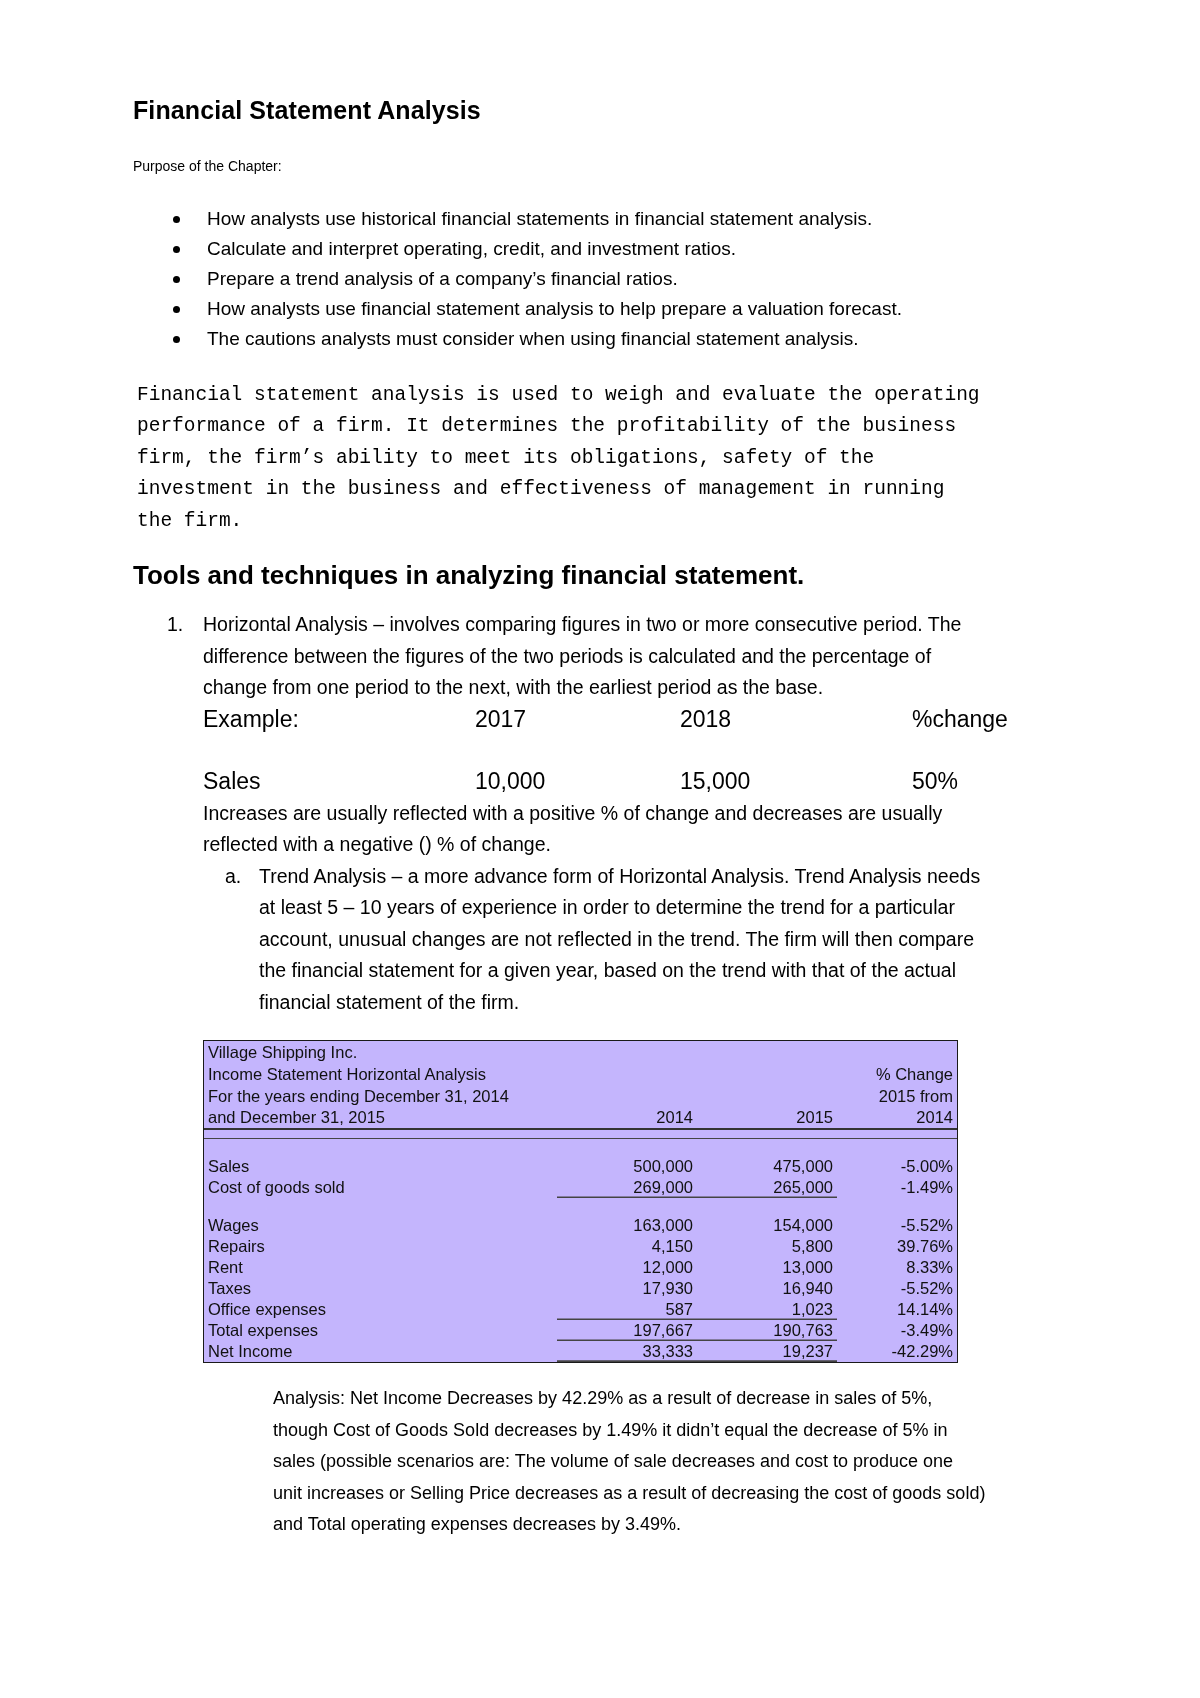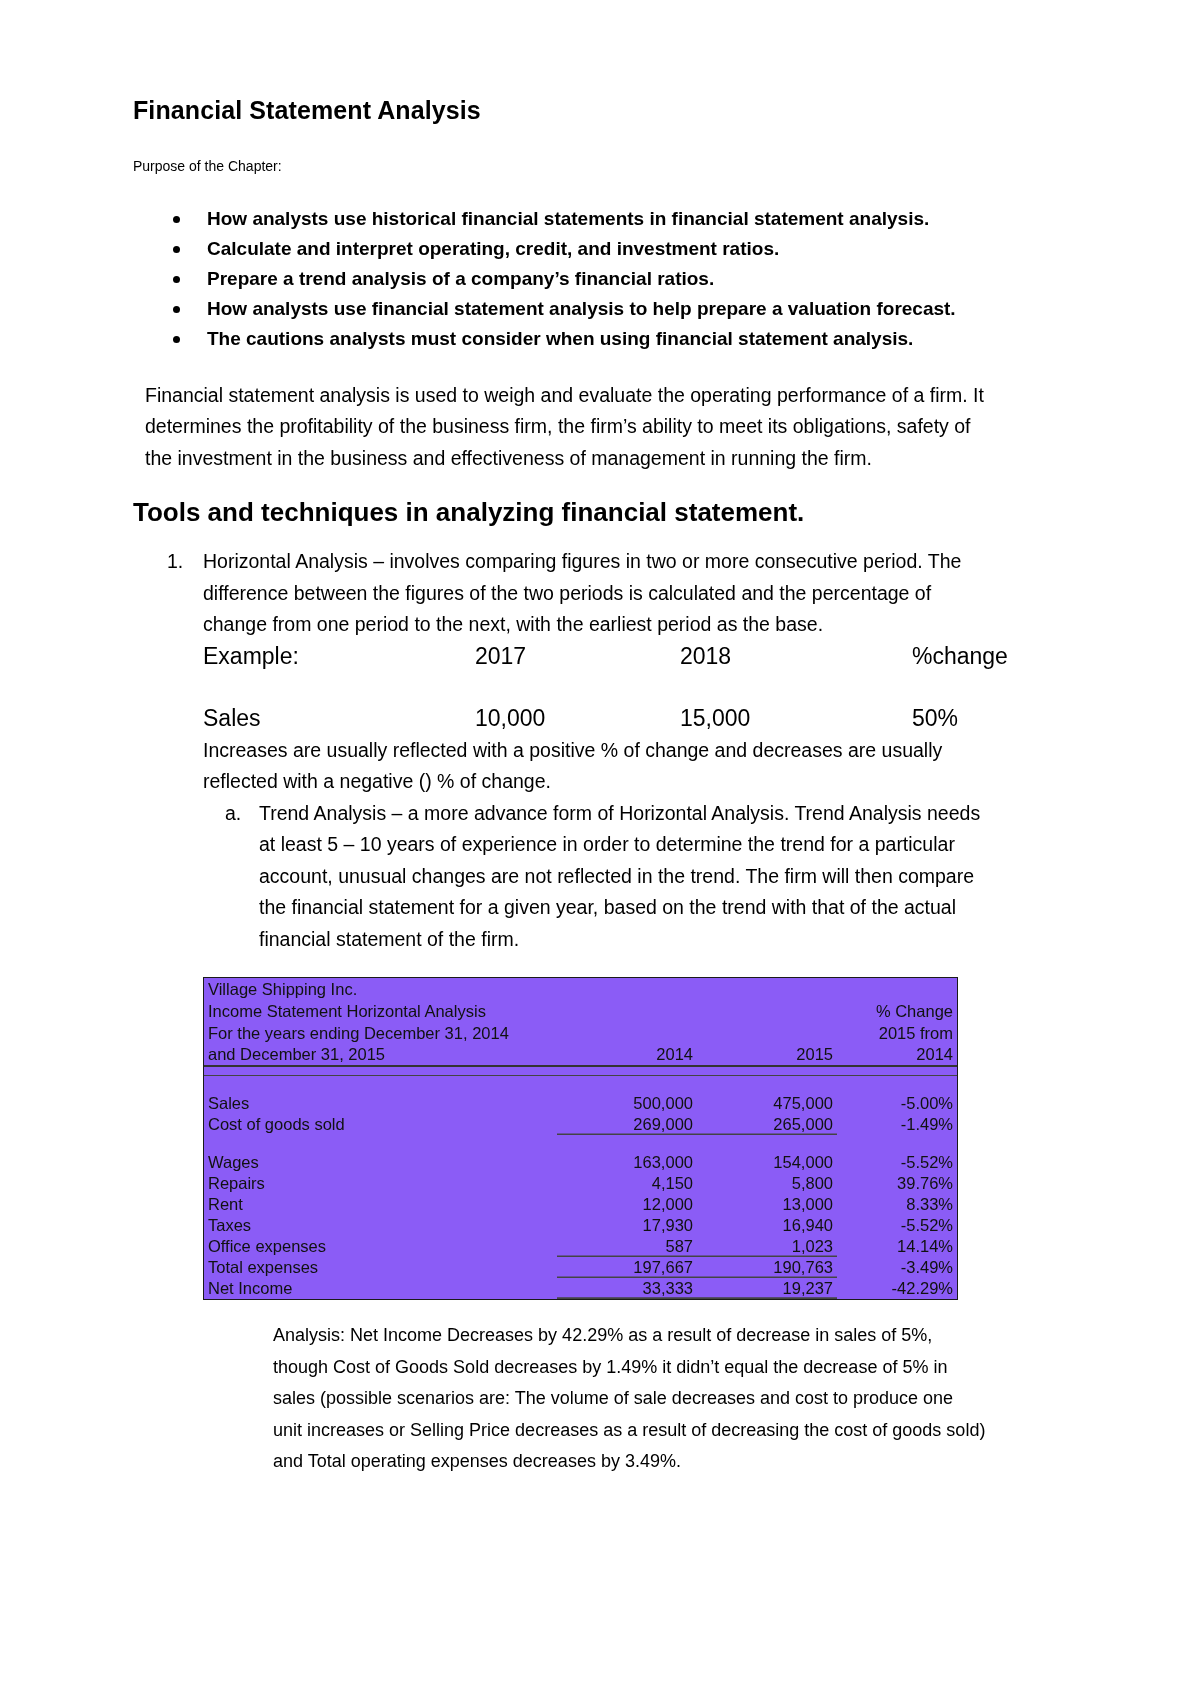--- a/index.html
+++ b/index.html
@@ -32,34 +32,34 @@
     list-style:none;
     margin:0 0 26px 0;
     padding:0 0 0 38px;
   }
   .bullets li{
     position:relative;
     font-size:19px;
     line-height:30px;
     padding-left:36px;
     margin:0;
-    font-weight:bold;
   }
   .bullets li:before{
     content:"";
     position:absolute;
     left:2px;top:12px;
     width:7px;height:7px;
     border-radius:50%;
     background:#000;
   }
   .blockpara{
     font-size:19.5px;
     line-height:31.5px;
-    margin:0 0 24px 12px;
+    margin:0 0 24px 4px;
+    font-family:Liberation Mono, monospace;
   }
   h2.sub{
     font-size:26px;
     font-weight:bold;
     margin:0 0 20px 0;
     line-height:28px;
   }
   .numlist{
     list-style:none;
     margin:0;padding:0 0 0 34px;
@@ -95,21 +95,21 @@
     line-height:31.5px;
   }
   .example-grid .c{white-space:nowrap;}
   .spacer-line{height:31px;}
 
   
   .fin-wrap{
     margin:22px 0 20px 0;
     width:755px;
     border:1px solid #1a1a1a;
-    background:#8b5cf6;
+    background:#c4b5fd;
     box-sizing:border-box;
     padding:0;
   }
   table.fin{
     border-collapse:collapse;
     width:100%;
     font-family:"Liberation Sans", sans-serif;
     font-size:16.5px;
     line-height:21px;
     color:#111;

